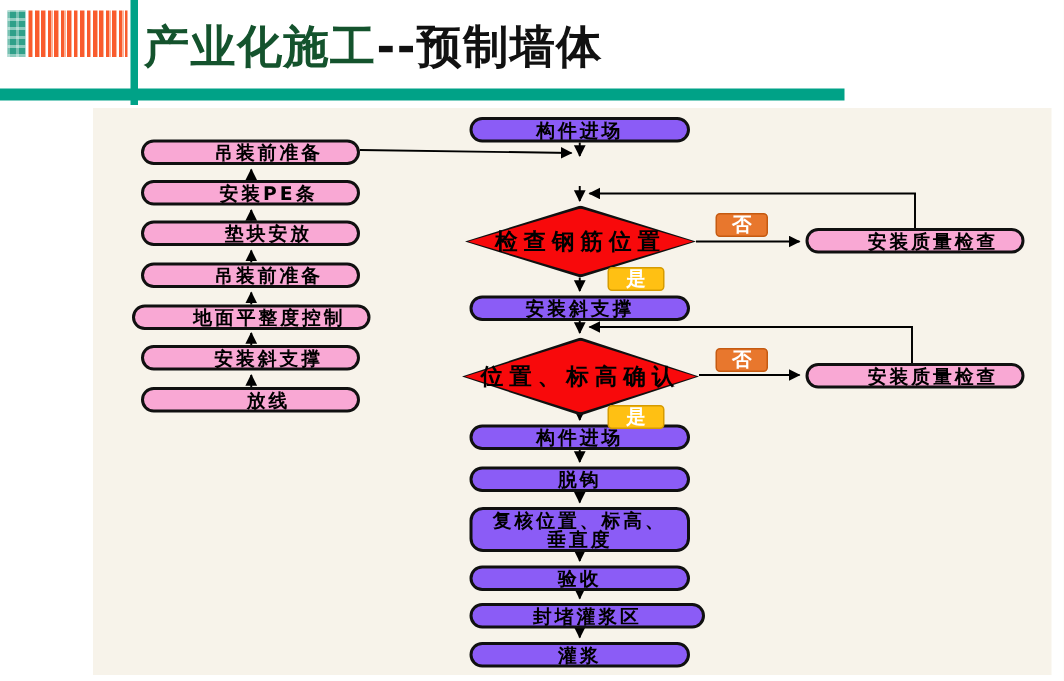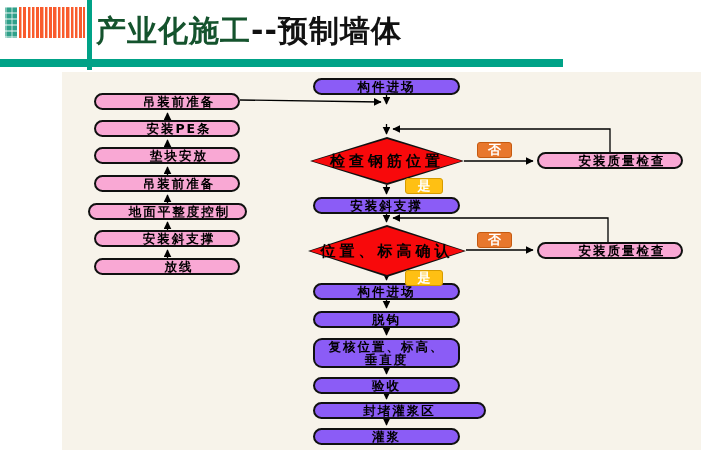--- a/index.html
+++ b/index.html
@@ -114,21 +114,21 @@
   <div class="diamond" style="left:308px;top:225px;width:158px;height:52px;">
     <div class="diamond-outer"></div>
     <div class="diamond-fill"></div>
     <span class="diamond-text">位置、标高确认</span>
   </div>
 
   <div class="node bnode" style="left:313px;top:283px;width:147px;">构件进场</div>
   <div class="node bnode" style="left:313px;top:311px;width:147px;">脱钩</div>
   <div class="node bnode tall" style="left:313px;top:338px;width:147px;">复核位置、标高、垂直度</div>
   <div class="node bnode" style="left:313px;top:377px;width:147px;">验收</div>
-  <div class="node bnode" style="left:313px;top:402px;width:173px;">封堵灌浆区</div>
+  <div class="node bnode" style="left:313px;top:402px;width:157px;">封堵灌浆区</div>
   <div class="node bnode" style="left:313px;top:428px;width:147px;">灌浆</div>
 
   <div class="node gnode" style="left:537px;top:152px;width:146px;">安装质量检查</div>
   <div class="node gnode" style="left:537px;top:242px;width:146px;">安装质量检查</div>
 
   <div class="tag tag-no" style="left:477px;top:142px;">否</div>
   <div class="tag tag-no" style="left:477px;top:232px;">否</div>
   <div class="tag tag-yes" style="left:405px;top:178px;">是</div>
   <div class="tag tag-yes" style="left:405px;top:270px;">是</div>
 

